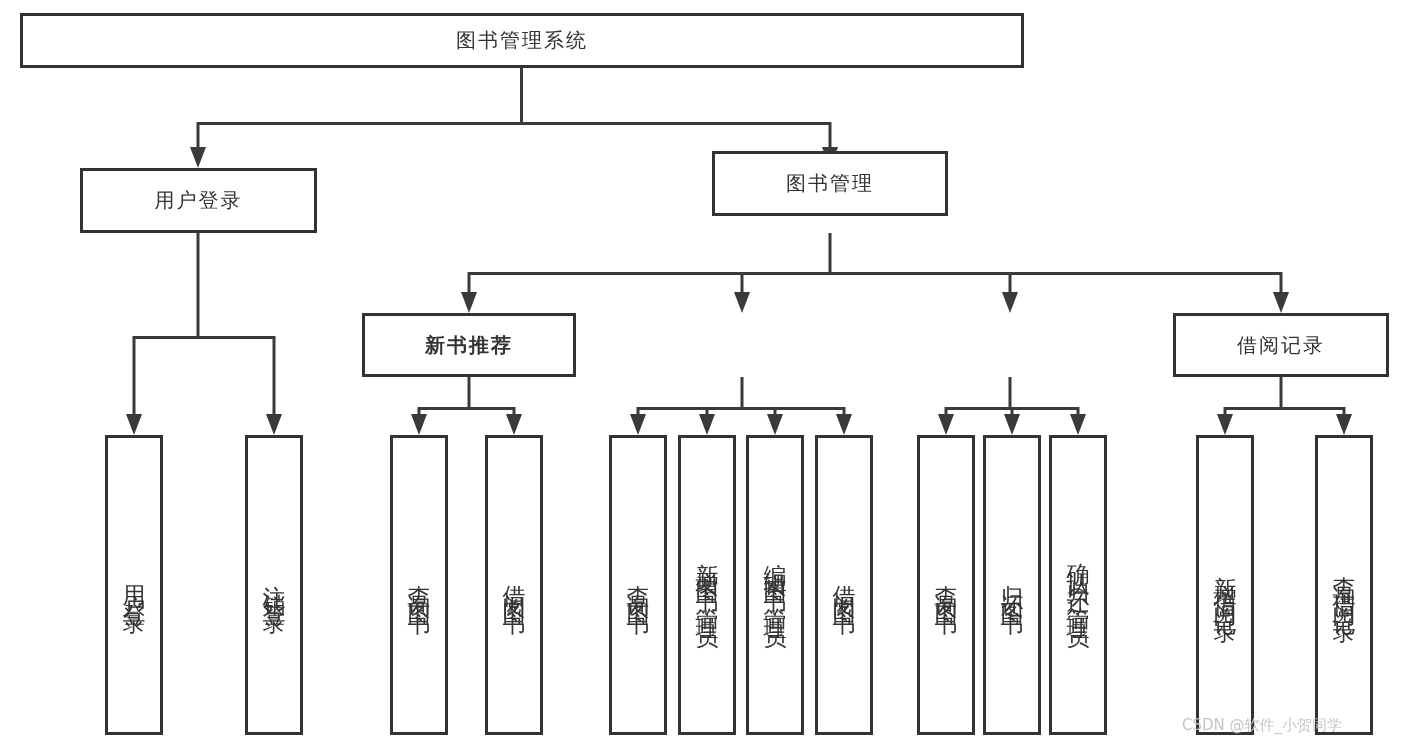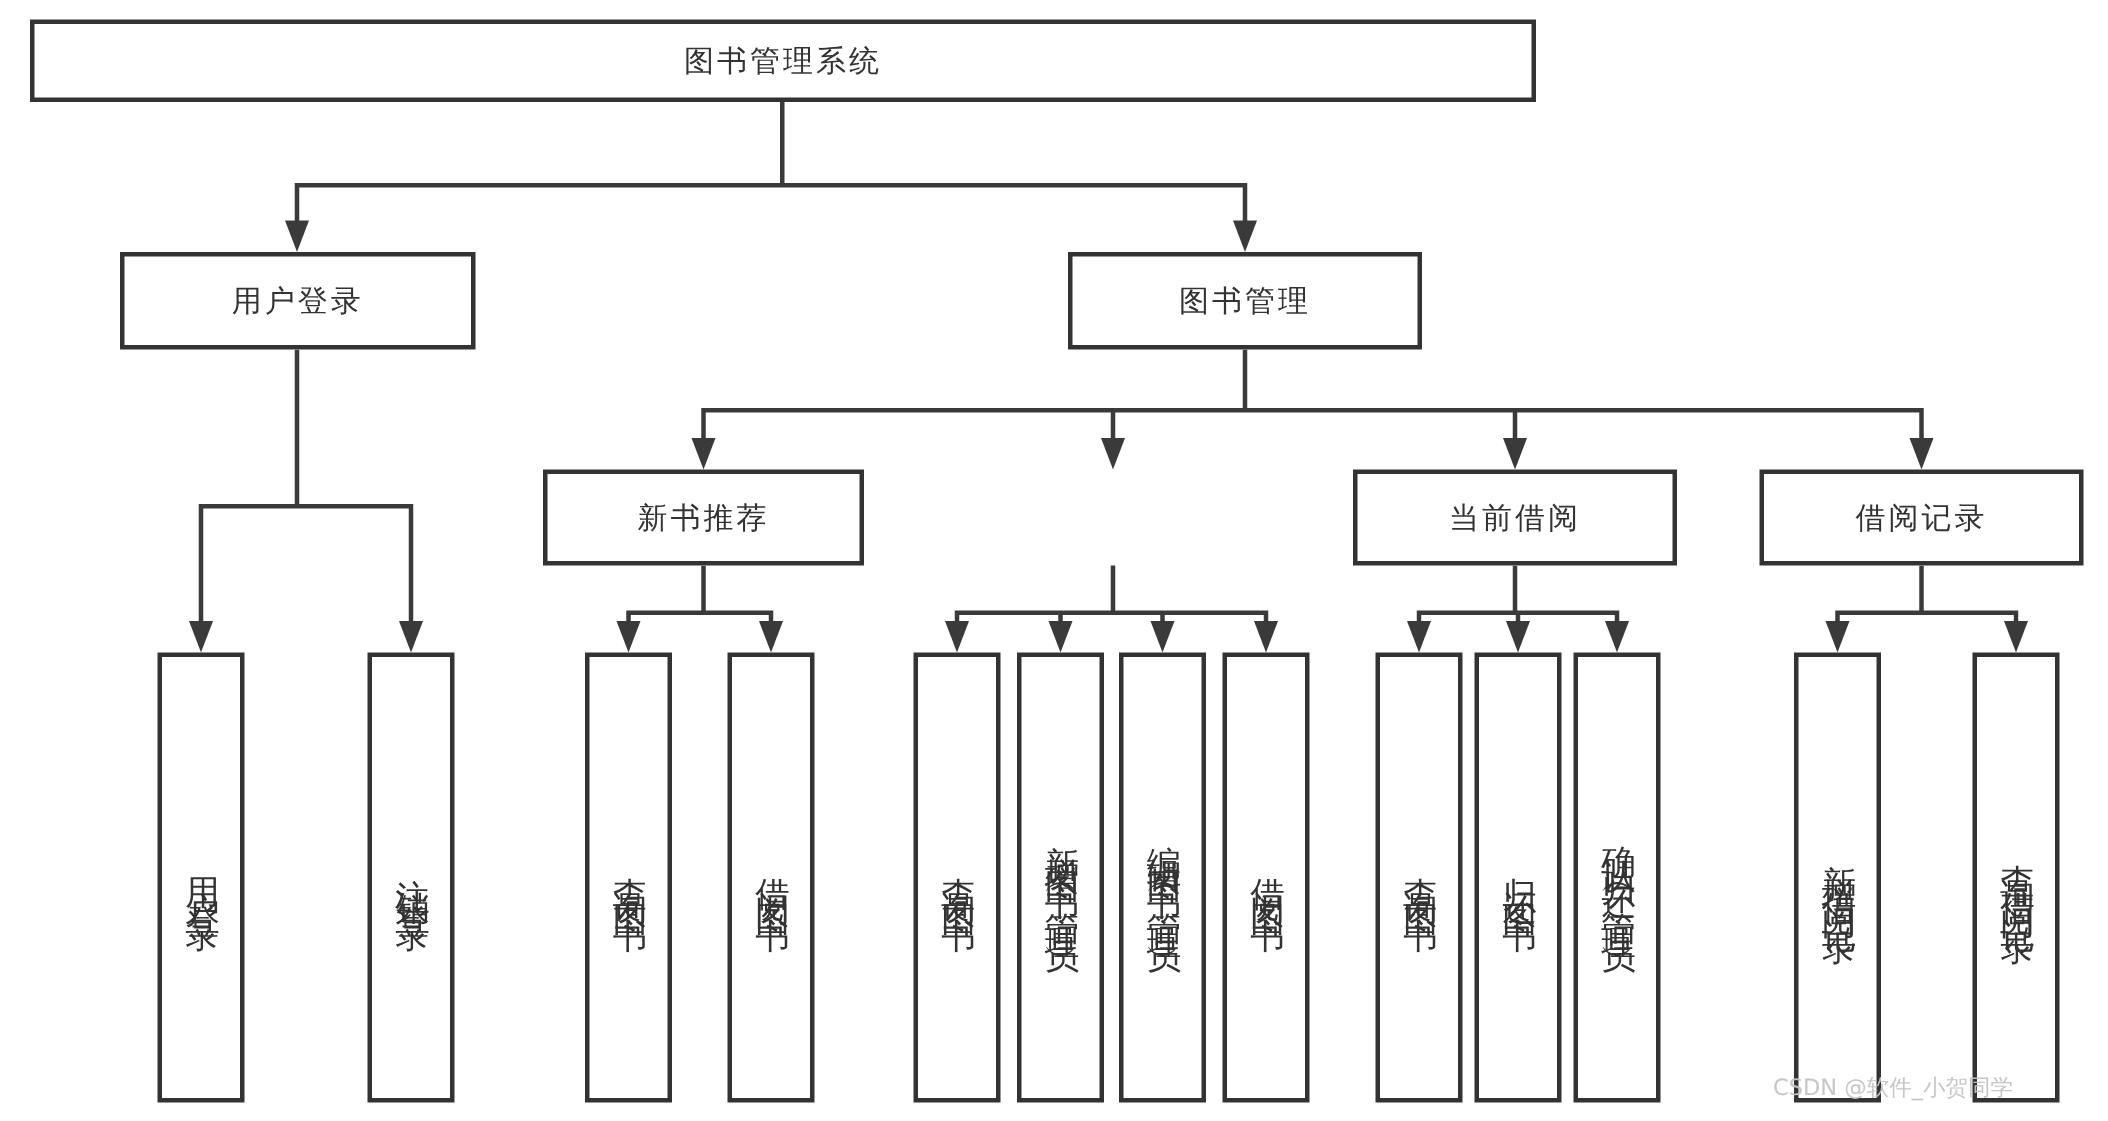--- a/index.html
+++ b/index.html
@@ -22,23 +22,23 @@
     z-index: 2;
   }
   .node .hlabel {
     font-size: 20px;
     letter-spacing: 2px;
     color: #333333;
     white-space: nowrap;
   }
   .root-box  { left: 20px;  top: 13px;  width: 1004px; height: 55px; }
   .l2a       { left: 80px;  top: 168px; width: 237px;  height: 65px; }
-  .l2b       { left: 712px; top: 168px; width: 236px;  height: 65px; align-items: center; }
+  .l2b       { left: 712px; top: 151px; width: 236px;  height: 65px; align-items: center; }
   .l3        { top: 313px; height: 64px; }
-  .l3a { left: 362px;  width: 214px; }
+  .l3a { left: 362px;  width: 214px; font-weight: bold; }
   .l3b { left: 634px;  width: 216px; }
   .l3c { left: 902px;  width: 216px; }
   .l3d { left: 1173px; width: 216px; }
   .leaf {
     position: absolute;
     top: 435px; width: 58px; height: 300px;
     box-sizing: border-box;
     border: 3px solid #333333;
     background: #ffffff;
     display: flex; align-items: center; justify-content: center;
@@ -112,23 +112,20 @@
   <div class="node l2a">
     <span class="hlabel">用户登录</span>
   </div>
   <div class="node l2b">
     <span class="hlabel">图书管理</span>
   </div>
 
   <div class="node l3 l3a">
     <span class="hlabel">新书推荐</span>
   </div>
-  <div class="node l3 l3c">
-    <span class="hlabel">当前借阅</span>
-  </div>
   <div class="node l3 l3d">
     <span class="hlabel">借阅记录</span>
   </div>
 
   <div class="leaf" style="left:105px">
     <span class="vtext">用户登录</span>
   </div>
   <div class="leaf" style="left:245px">
     <span class="vtext">注销登录</span>
   </div>

